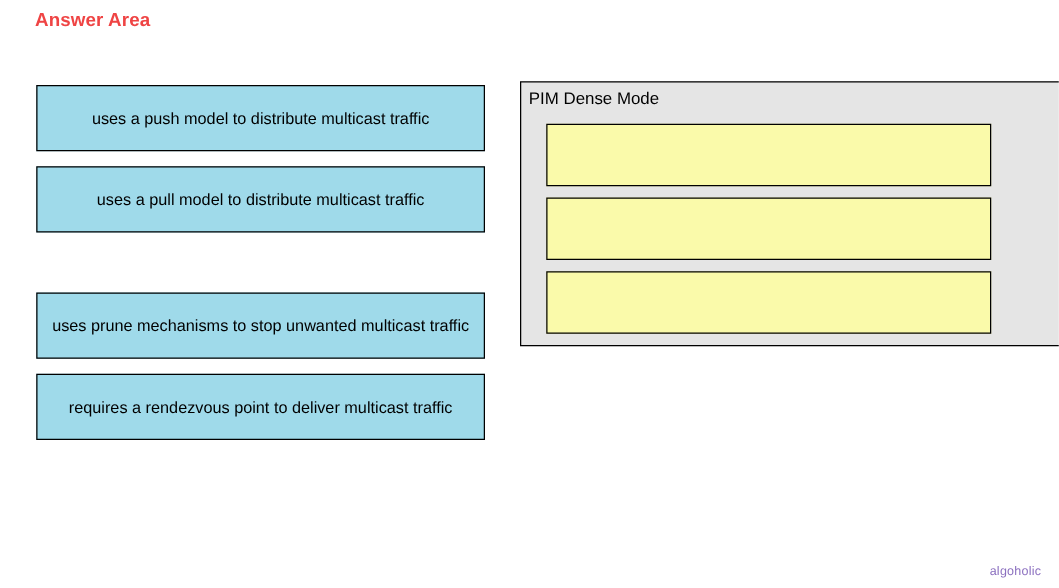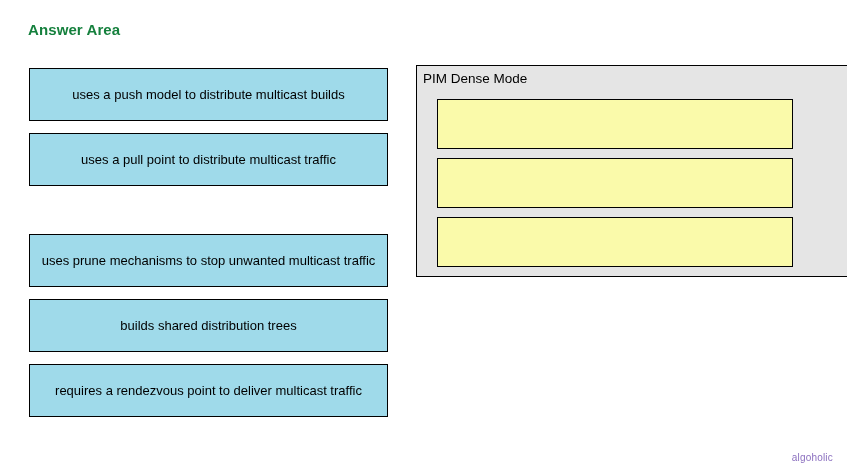--- a/index.html
+++ b/index.html
@@ -12,24 +12,24 @@
     background: #ffffff;
     font-family: "Liberation Sans", sans-serif;
     position: relative;
     overflow: hidden;
     -webkit-font-smoothing: antialiased;
   }
 
   #page-title {
     position: absolute;
     left: 28px;
-    top: 21px;
+    top: 8px;
     font-size: 15px;
     font-weight: bold;
-    color: #15803d;
+    color: #ef4444;
     letter-spacing: 0.1px;
   }
 
   
   #source-list {
     position: absolute;
     left: 29px;
     top: 68px;
     width: 359px;
   }
@@ -100,34 +100,31 @@
 </style>
 </head>
 <body>
 
 <div id="page-title">Answer Area</div>
 
 <div id="source-list">
 
 
   <div class="source-item h1">
-    <span class="source-item-label">uses a push model to distribute multicast builds</span>
+    <span class="source-item-label">uses a push model to distribute multicast traffic</span>
   </div>
 
   <div class="source-item h1">
-    <span class="source-item-label">uses a pull point to distribute multicast traffic</span>
+    <span class="source-item-label">uses a pull model to distribute multicast traffic</span>
   </div>
 
   <div class="source-item h2">
     <span class="source-item-label">uses prune mechanisms to stop unwanted multicast traffic</span>
   </div>
 
-  <div class="source-item h1">
-    <span class="source-item-label">builds shared distribution trees</span>
-  </div>
 
   <div class="source-item h1">
     <span class="source-item-label">requires a rendezvous point to deliver multicast traffic</span>
   </div>
 
 </div>
 
 <div id="target-panel">
   <div id="target-panel-title">PIM Dense Mode</div>
   <div id="dropzone-list">

